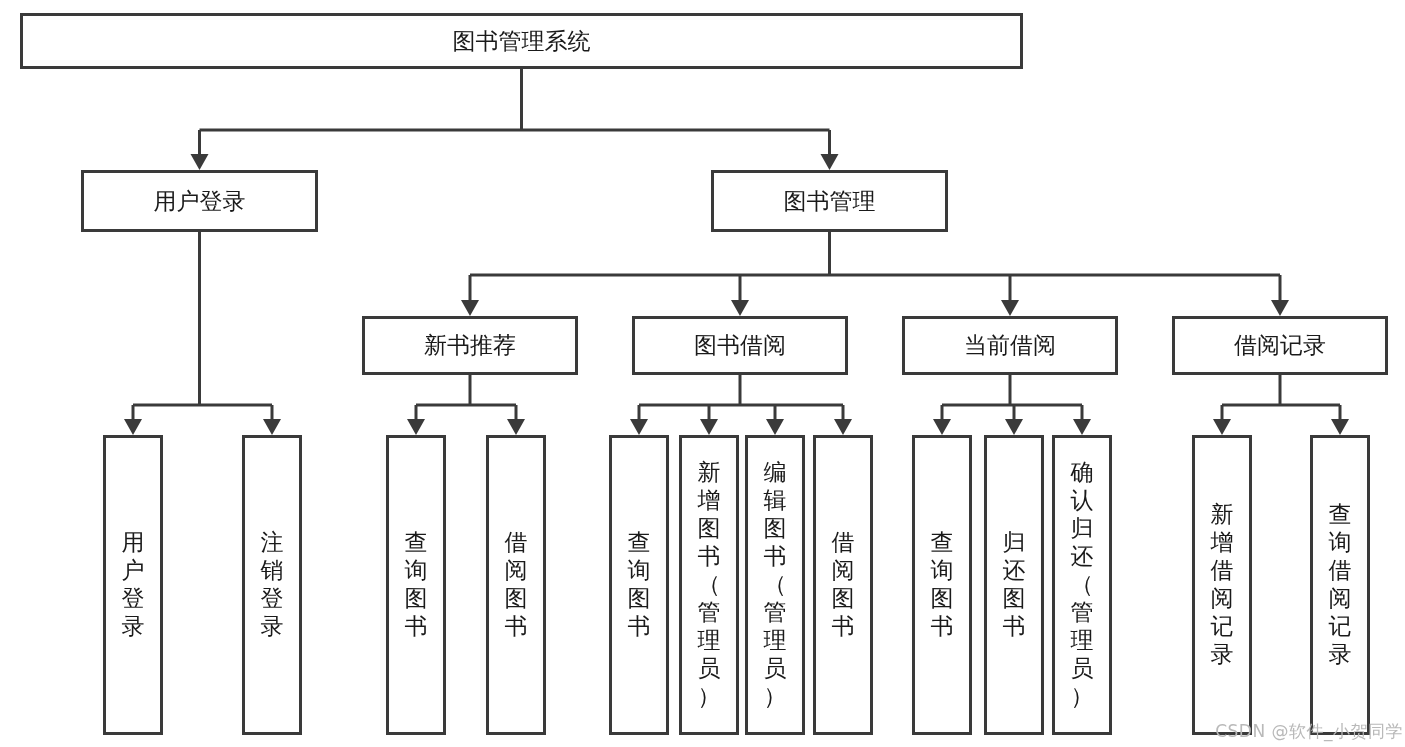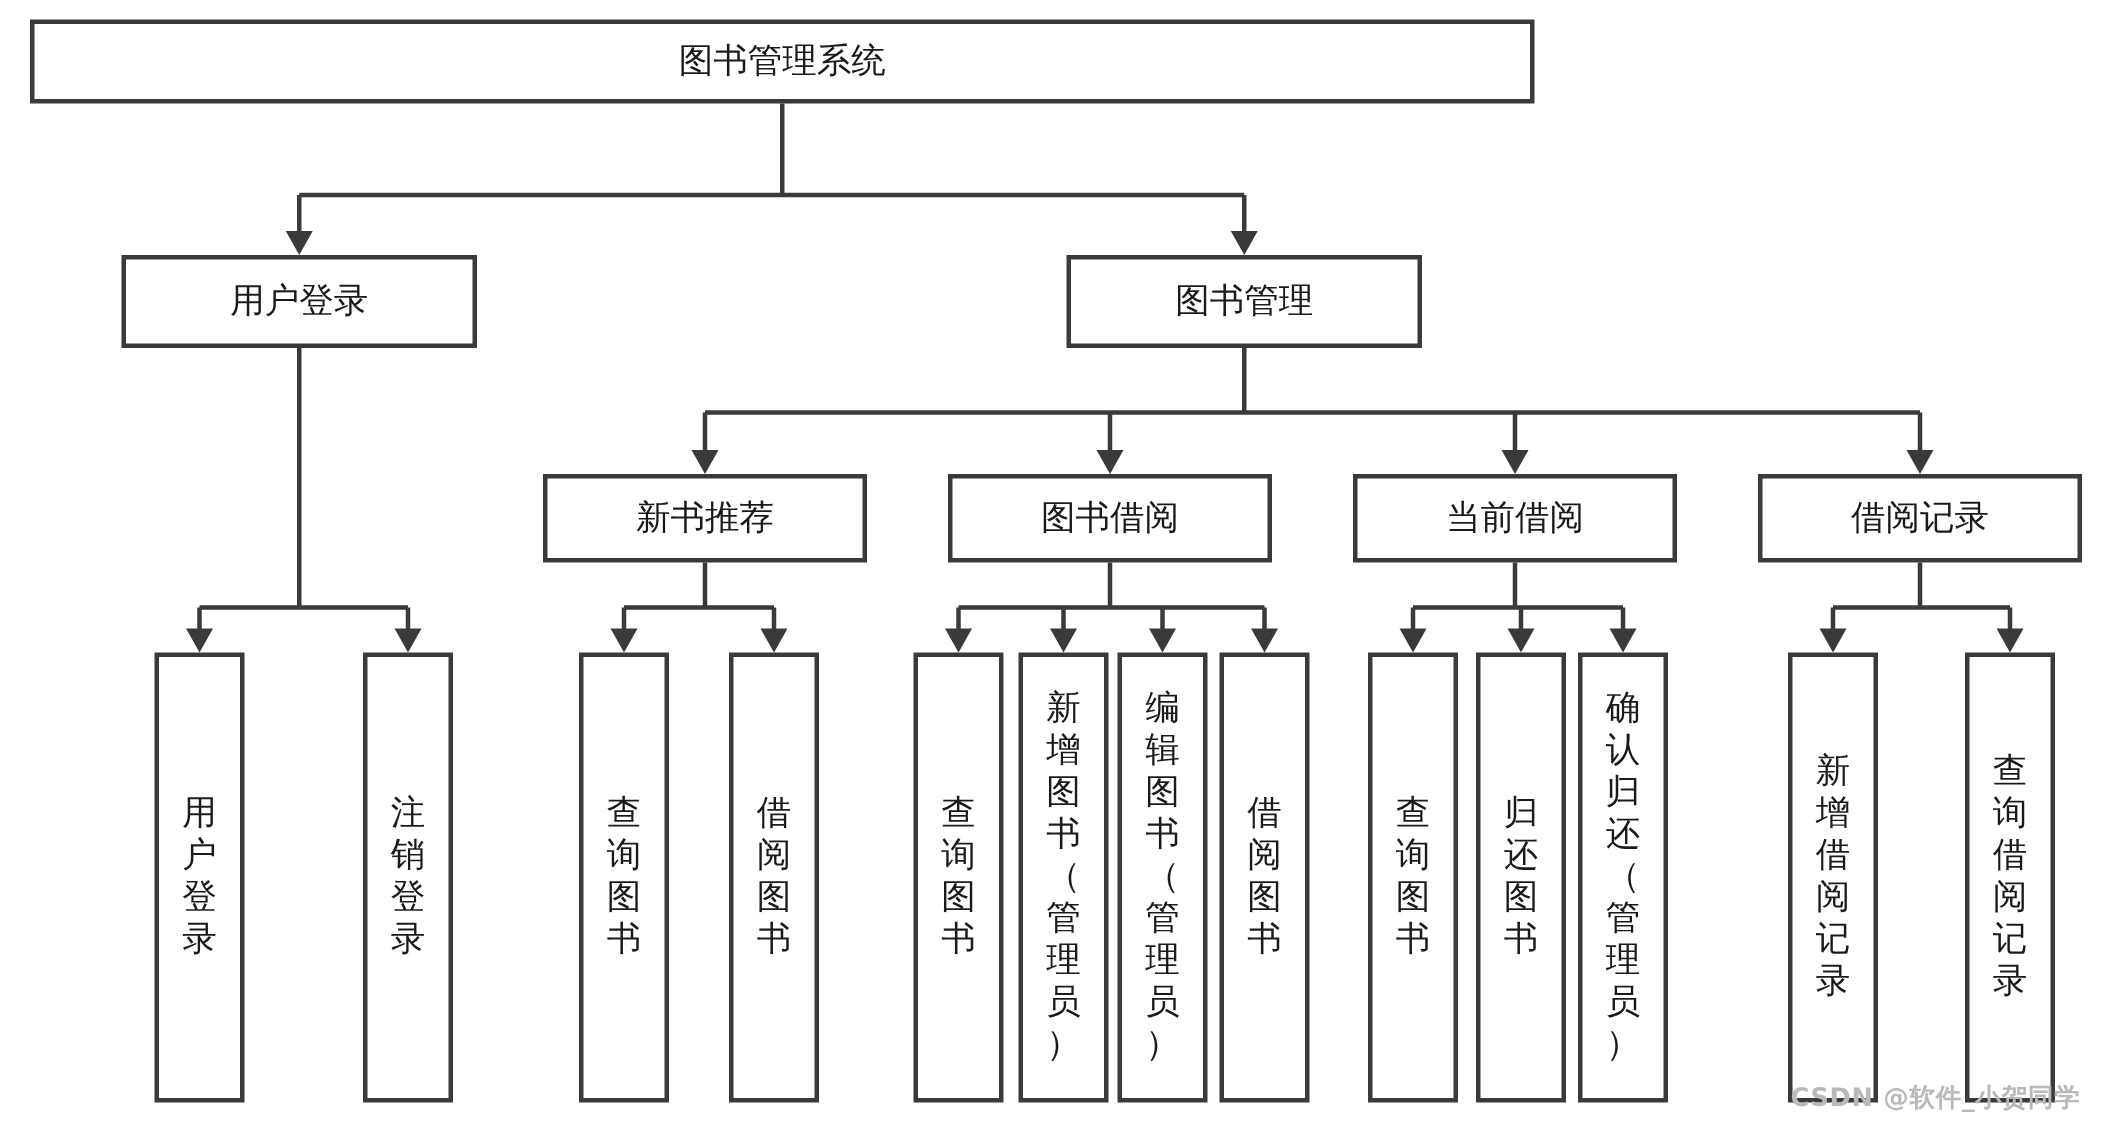--- a/index.html
+++ b/index.html
@@ -13,24 +13,24 @@
   .arrow-head{fill:#3a3a3a;stroke:none;}
   .node-label{
     font-family:"DejaVu Sans","Liberation Sans",sans-serif;
     font-size:23px;fill:#1a1a1a;text-anchor:middle;dominant-baseline:middle;
   }
   .leaf-char{
     font-family:"DejaVu Sans","Liberation Sans",sans-serif;
     font-size:23px;fill:#1a1a1a;text-anchor:middle;dominant-baseline:middle;
   }
   .watermark{
-    position:absolute;right:18px;bottom:4px;
+    position:absolute;right:2px;bottom:4px;
     font-family:"DejaVu Sans","Liberation Sans",sans-serif;
     font-size:17px;color:#b9b9b9;white-space:nowrap;
-    letter-spacing:.5px;pointer-events:none;font-weight:bold;
+    letter-spacing:.5px;pointer-events:none;
   }
 </style>
 </head>
 <body>
 
 <svg id="diagram" viewBox="0 0 1405 747" xmlns="http://www.w3.org/2000/svg">
   <g id="connectors">
       <path d="M 521.5 69 L 521.5 130" class="connector"></path>
       <path d="M 199.5 130 L 829.5 130" class="connector"></path>
       <path d="M 199.5 130 L 199.5 155" class="connector"></path>

